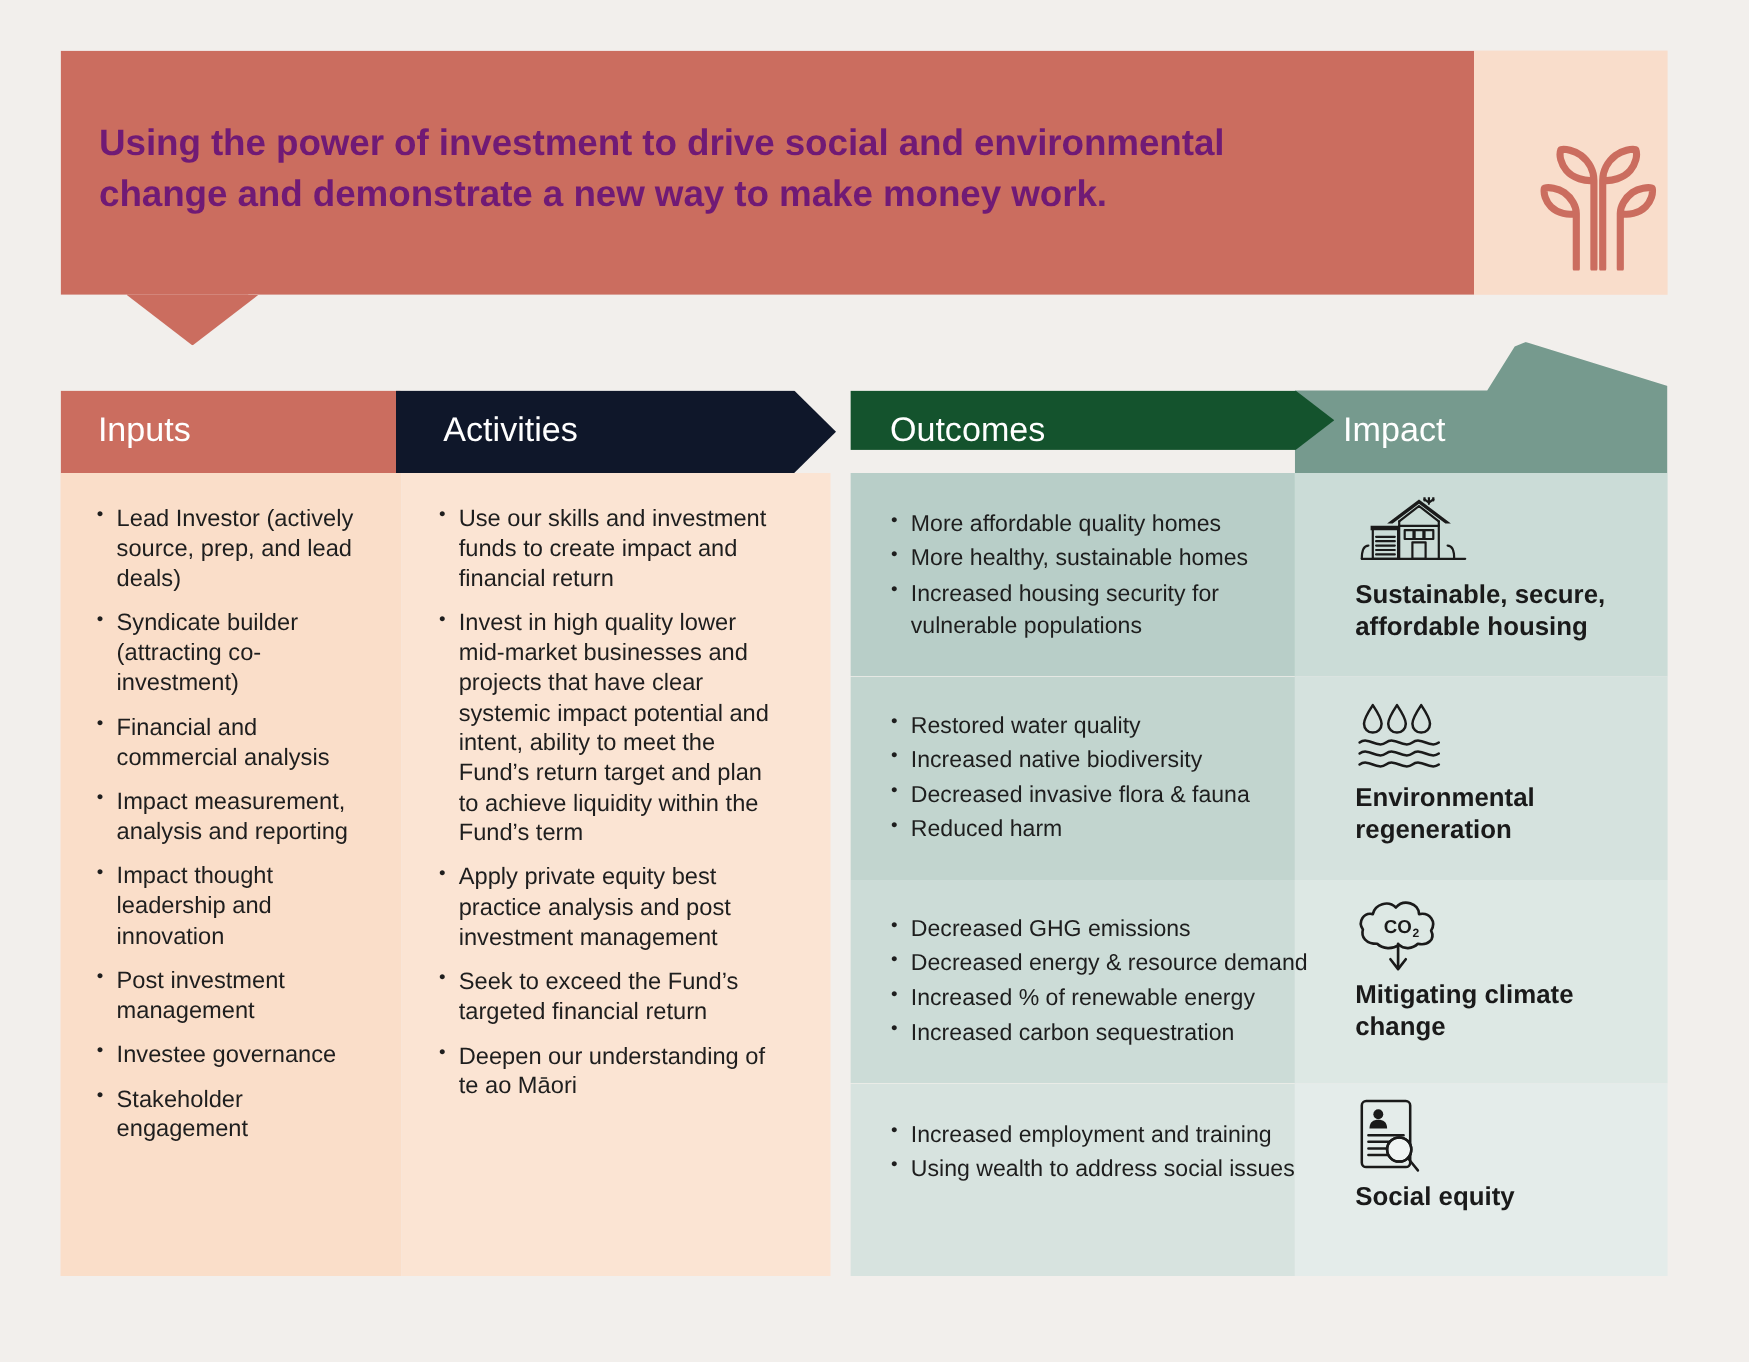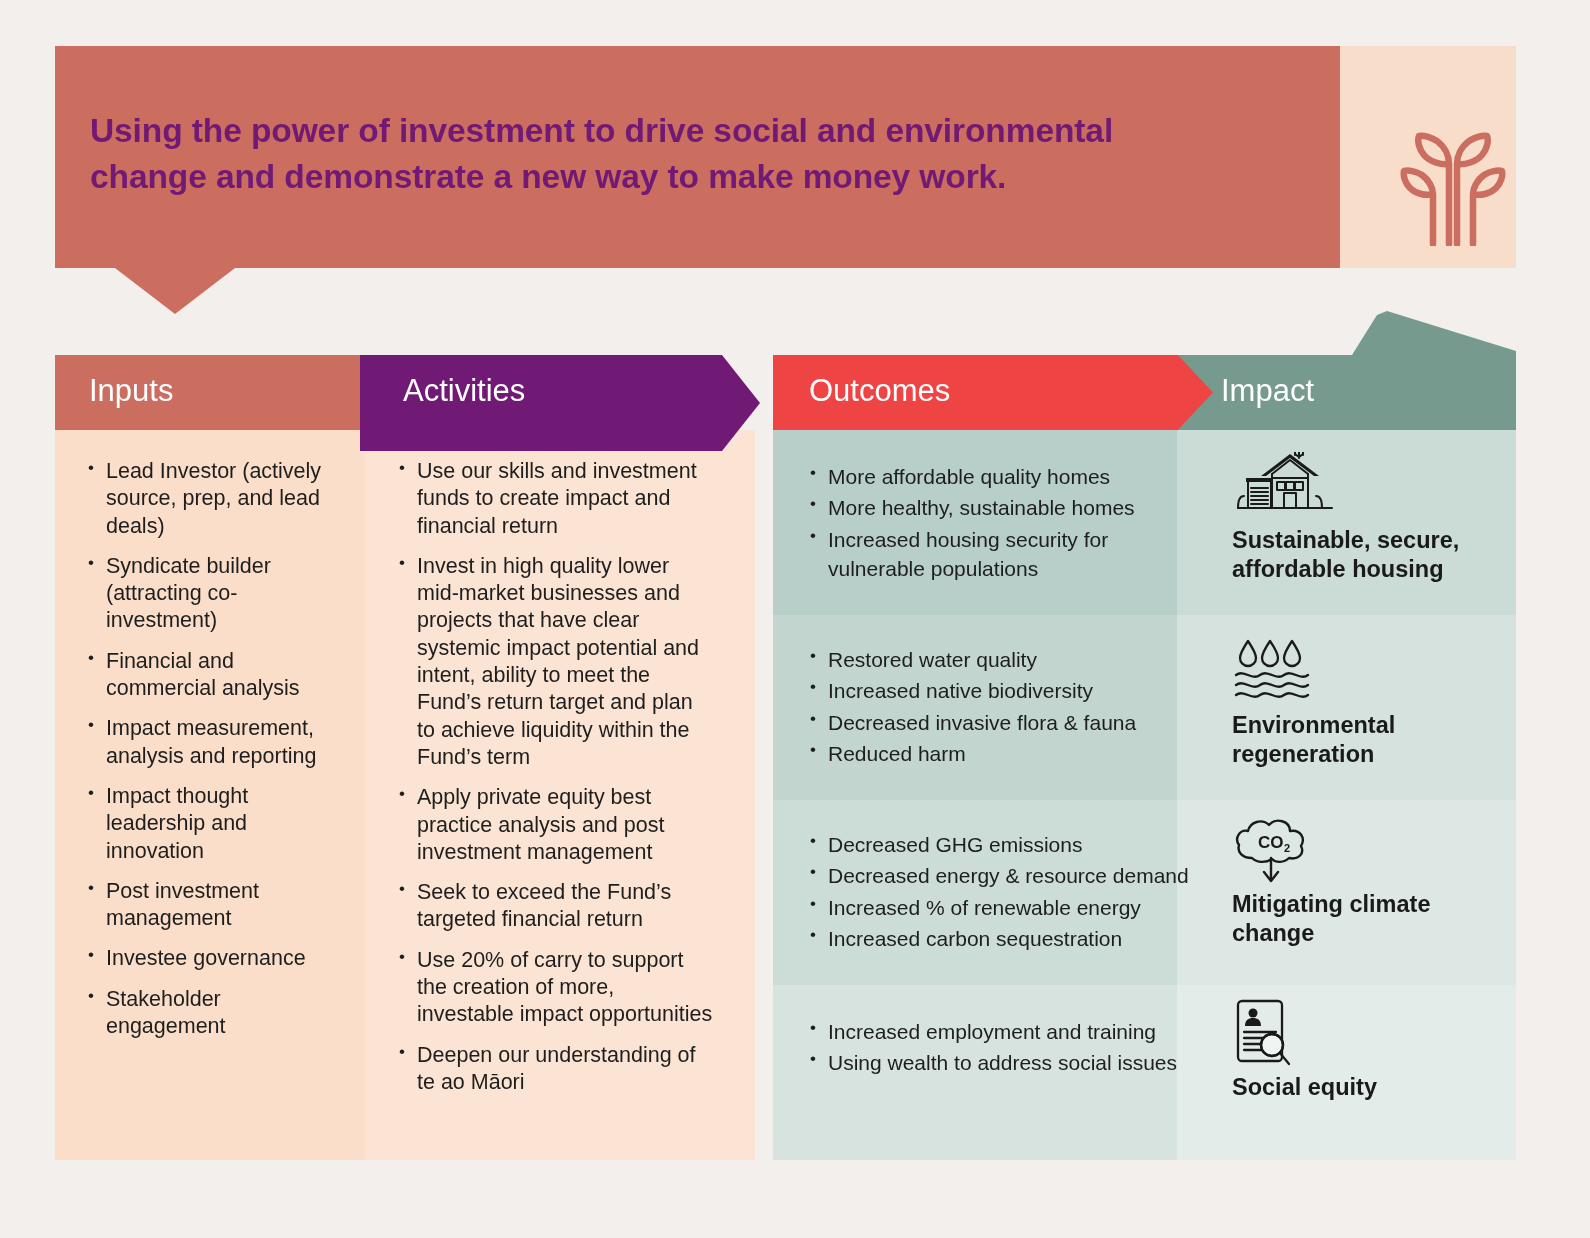--- a/index.html
+++ b/index.html
@@ -103,39 +103,39 @@
     position: absolute;
     left: 0; top: 0;
     width: 345px; height: 75px;
     background: #cb6d5f;
     -webkit-clip-path: polygon(0 0, 89.5% 0, 100% 50%, 89.5% 100%, 0 100%);
     clip-path: polygon(0 0, 89.5% 0, 100% 50%, 89.5% 100%, 0 100%);
   }
   .hdr-activities {
     position: absolute;
     left: 305px; top: 0;
-    width: 400px; height: 96px;
-    background: #701a75;
+    width: 400px; height: 75px;
+    background: #0f172a;
     -webkit-clip-path: polygon(0 0, 90.5% 0, 100% 50%, 90.5% 100%, 0 100%);
     clip-path: polygon(0 0, 90.5% 0, 100% 50%, 90.5% 100%, 0 100%);
   }
 
   
   #right-group {
     position: absolute;
     left: 773px;
     top: 311px;
     width: 743px;
     height: 849px;
   }
   .hdr-outcomes {
     position: absolute;
     left: 0; top: 44px;
-    width: 440px; height: 75px;
-    background: #ef4444;
+    width: 440px; height: 54px;
+    background: #14532d;
     -webkit-clip-path: polygon(0 0, 92% 0, 100% 50%, 92% 100%, 0 100%);
     clip-path: polygon(0 0, 92% 0, 100% 50%, 92% 100%, 0 100%);
     z-index: 3;
   }
   .hdr-impact {
     position: absolute;
     left: 404px; top: 0;
     width: 339px; height: 119px;
     background: #769a8e;
     -webkit-clip-path: polygon(0 44px, 175px 44px, 200px 4px, 210px 0, 339px 40px, 339px 119px, 0 119px);
@@ -283,21 +283,20 @@
         <li>Impact thought leadership and innovation</li>
         <li>Post investment management</li>
         <li>Investee governance</li>
         <li>Stakeholder engagement</li>
       </ul>
     <ul class="bullets" id="activities-list">
         <li>Use our skills and investment funds to create impact and financial return</li>
         <li>Invest in high quality lower mid-market businesses and projects that have clear systemic impact potential and intent, ability to meet the Fund’s return target and plan to achieve liquidity within the Fund’s term</li>
         <li>Apply private equity best practice analysis and post investment management</li>
         <li>Seek to exceed the Fund’s targeted financial return</li>
-        <li>Use 20% of carry to support the creation of more, investable impact opportunities</li>
         <li>Deepen our understanding of te ao Māori</li>
       </ul>
   </div>
   <div class="hdr-inputs">
     <div style="position:absolute;left:34px;top:18px;color:#ffffff;font-size:31px;font-weight:normal;text-align:center;">Inputs</div>
   </div>
   <div class="hdr-activities">
     <div style="position:absolute;left:43px;top:18px;color:#fff;font-size:31px;font-weight:normal;">Activities</div>
   </div>
 </div>

